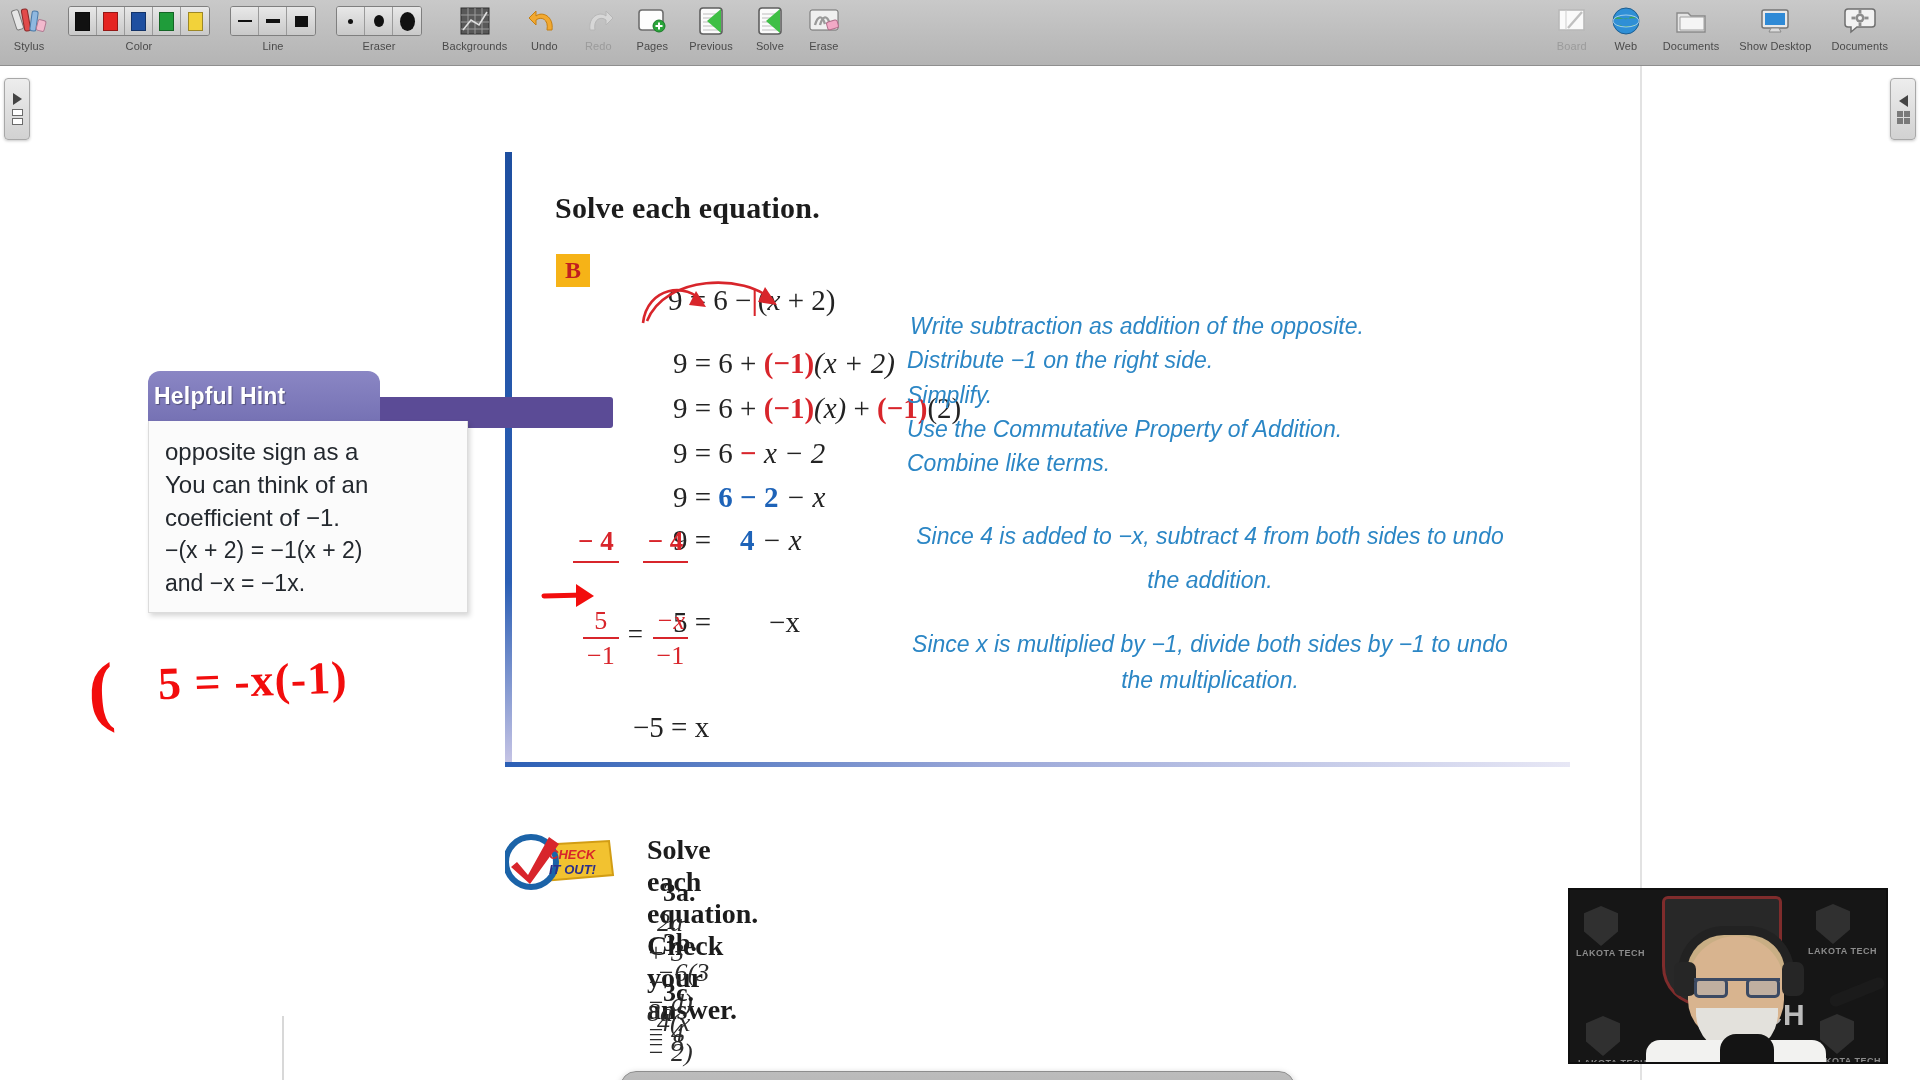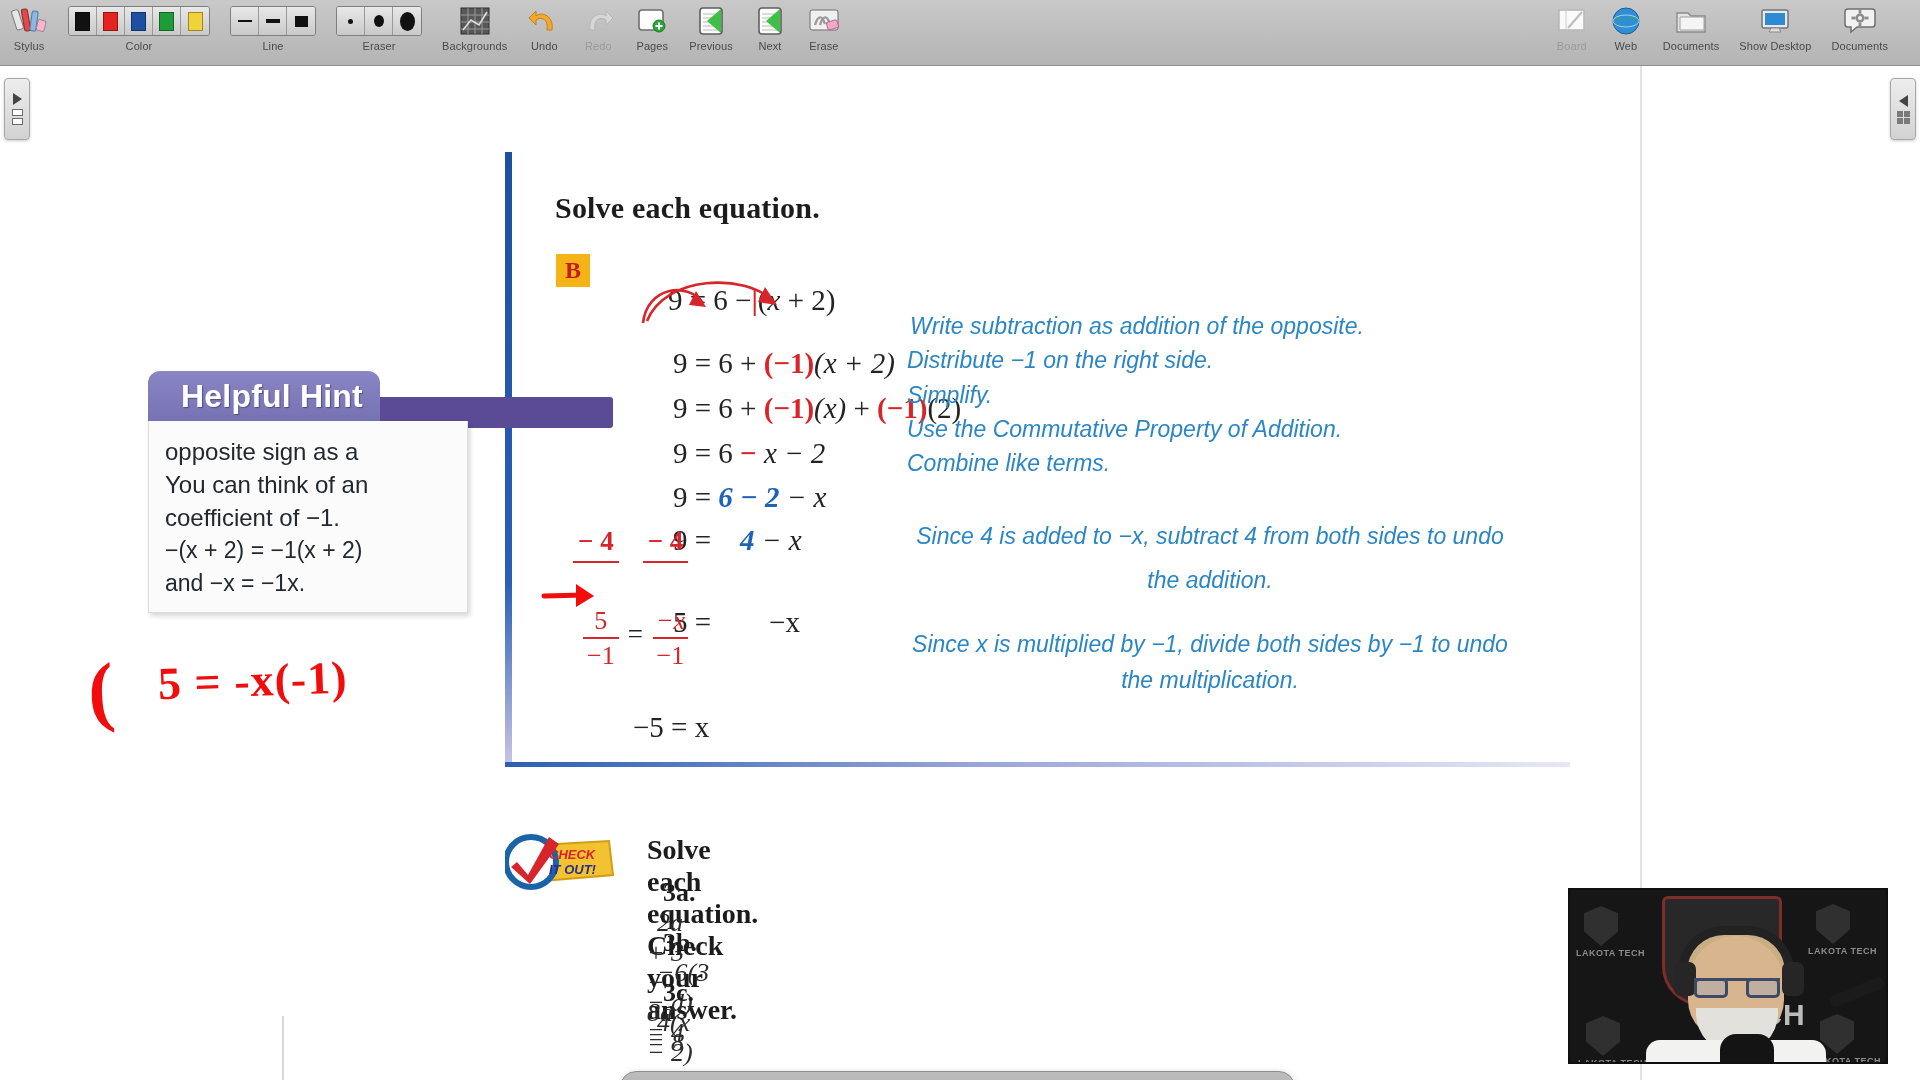--- a/index.html
+++ b/index.html
@@ -77,21 +77,21 @@
                font-size: 30px; font-weight: 700; color: #1c1c1c; letter-spacing:.2px;}
 
   .badge-b { position:absolute; left: 51px; top: 168px; width: 34px; height: 33px;
              background:#f6b317; color:#c11f1f; font-family:"Liberation Serif", serif;
              font-weight:700; font-size:24px; display:flex; align-items:center; justify-content:center; }
 
   .math { font-family: "Liberation Serif", serif; color:#232323; font-size: 29px; white-space: pre; }
   .math i, .math .v { font-style: italic; }
   .red { color: #d8252b; }
   .red-b { color:#d8252b; font-weight:700; }
-  .blue { color: #1e63b8; font-weight:700;font-style:italic; }
+  .blue { color: #1e63b8; font-weight:700; }
 
   .eq { position:absolute; }
   .eq0 { left: 105px; top: 165px; }
   .eq1 { left: 110px; top: 228px; }
   .eq2 { left: 110px; top: 273px; }
   .eq3 { left: 110px; top: 318px; }
   .eq4 { left: 110px; top: 362px; }
   .eq5 { left: 110px; top: 405px; }
   .eq7 { left: 110px; top: 487px; }
   .eq9 { left: 70px; top: 592px; }
@@ -131,21 +131,21 @@
   .ci2 { left: 142px; top: 102px; }
   .ci3 { left: 142px; top: 152px; }
 
   
   .hint { position:absolute; left: 148px; top: 305px; width: 320px; }
   .hint-shadowbar { position:absolute; left: 188px; top: 26px; width: 277px; height: 31px;
                     background:#5b4b96; border-radius: 3px; }
   .hint-tab { position:absolute; left: 0; top: 0; width: 232px; height: 50px;
               background: linear-gradient(to bottom,#8a86c4,#7672b4);
               border-radius: 12px 12px 0 0; display:flex; align-items:center; }
-  .hint-tab span { color:#fff; font-weight:700; font-size:32px; padding-left:33px;
+  .hint-tab span { color:#fff; font-weight:700; font-size:23px; padding-left:6px;
                    text-shadow: 1px 1px 1px rgba(0,0,0,.35); letter-spacing: .2px; }
   .hint-body { position:absolute; left: 0; top: 50px; width: 320px; min-height: 162px;
                background:#fbfbfb; border:1px solid #dcdcdc; border-top:none;
                box-shadow: 2px 3px 5px rgba(0,0,0,.16); padding: 14px 16px 12px 16px; }
   .hint-body p { margin:0; font-size: 24px; line-height: 33px; color:#23282e; }
   .hint-body .mathline { font-family:"Liberation Sans", sans-serif; font-size:23px; }
 
   
   .hw { position:absolute; color:#f20d0d; font-family:"Liberation Serif", serif; font-weight:700; }
   .hw-paren { left: 88px; top: 580px; font-size: 78px; transform: rotate(-4deg); }
@@ -342,21 +342,21 @@
         <span class="ic">
           <svg width="32" height="30" viewBox="0 0 32 30">
             <rect x="5" y="2" width="22" height="26" rx="3" fill="#fbfbfb" stroke="#5f5f5f" stroke-width="1.6"></rect>
             <g stroke="#bdbdbd" stroke-width="1">
                 <path d="M8 8h16M8 12h16M8 16h16M8 20h16M8 24h16"></path>
               </g>
             <path d="M26 3 L26 27 L12 15 Z" fill="#3fbf45"></path>
           </svg>
         </span>
       </div>
-      <div class="tb-label">Next</div>
+      <div class="tb-label">Solve</div>
     </div>
 
     <div class="tb-group">
       <div class="tb-row">
         <span class="ic">
           <svg width="32" height="30" viewBox="0 0 32 30">
             <rect x="2" y="4" width="28" height="20" rx="2" fill="#f0f0f0" stroke="#6f6f6f"></rect>
             <path d="M7 19 C10 9 14 9 17 18" stroke="#9a9a9a" stroke-width="2.4" fill="none"></path>
             <path d="M12 19 C15 9 19 9 22 18" stroke="#9a9a9a" stroke-width="2.4" fill="none"></path>
             <rect x="19" y="15" width="11" height="8" rx="2" fill="#f2a9c6" stroke="#b06e8a" transform="rotate(-16 24 19)"></rect>

